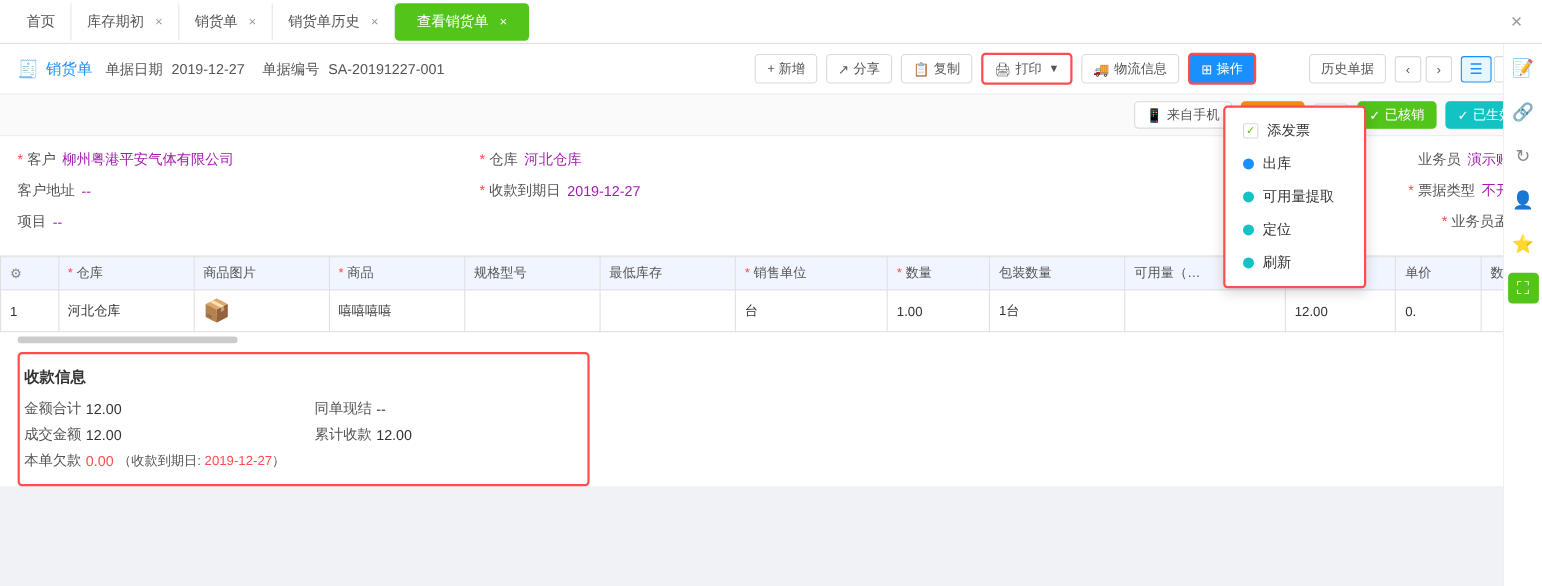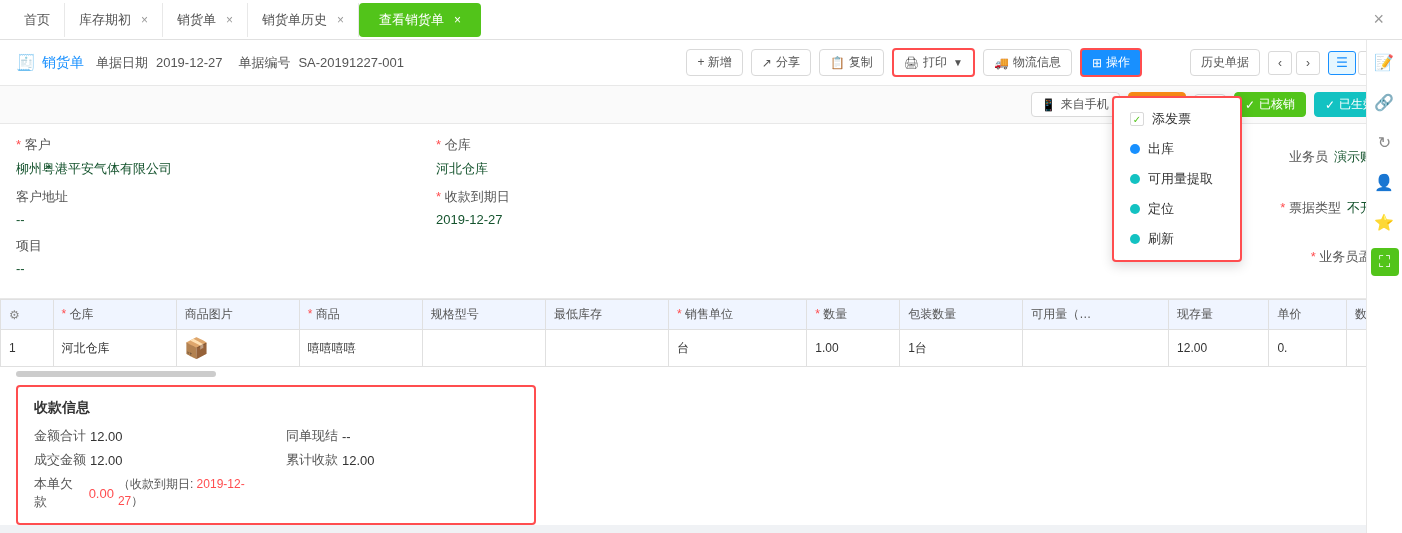--- a/index.html
+++ b/index.html
@@ -164,36 +164,36 @@
       background: #fff;
     }
     .form-row {
       display: flex;
       align-items: center;
       margin-bottom: 10px;
       gap: 20px;
     }
     .form-field {
       display: flex;
+      align-items: center;
       gap: 6px;
       min-width: 280px;
-      flex-direction: column;
     }
     .form-field.wide { min-width: 400px; }
     .field-label {
       color: #555;
       white-space: nowrap;
       font-size: 13px;
     }
     .field-label.required::before {
       content: '* ';
       color: #ff4d4f;
     }
     .field-value {
-      color: #14532d;
+      color: #a21caf;
       font-size: 13px;
     }
     .field-right {
       margin-left: auto;
       display: flex;
       align-items: center;
       gap: 6px;
     }
 
     
@@ -224,21 +224,21 @@
     }
     .data-table .subtotal-row td {
       background: #fffbe6;
       font-weight: 500;
     }
     .gear-icon { color: #888; }
 
     
     .payment-section {
       margin: 8px 16px;
-      padding: 12px 16px;
+      padding: 12px 4px;
       border: 2px solid #ff4d4f;
       border-radius: 4px;
       background: #fff;
       max-width: 520px;
     }
     .payment-title {
       font-weight: 600;
       font-size: 14px;
       margin-bottom: 10px;
       color: #333;

